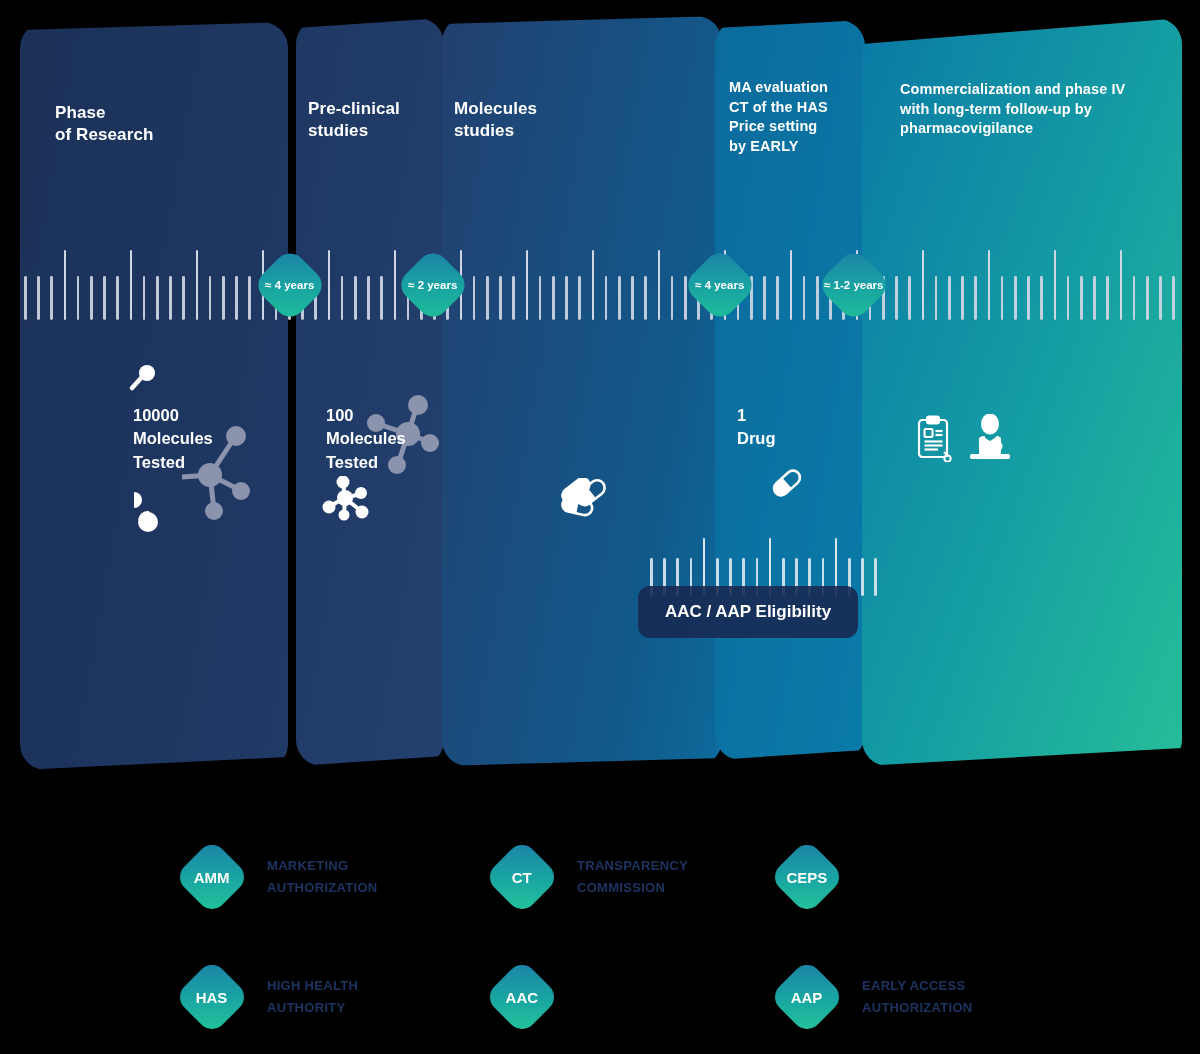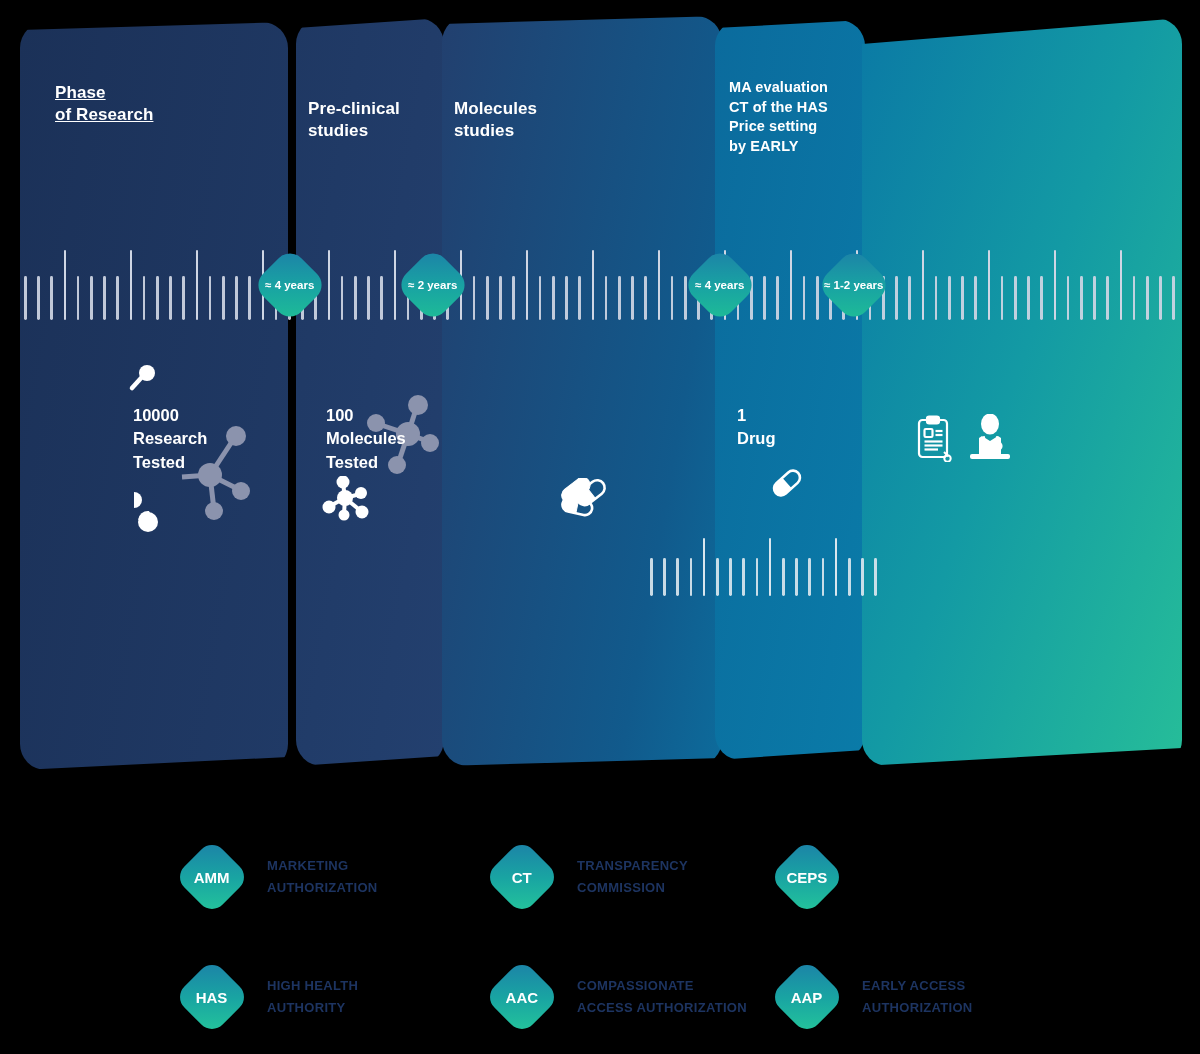--- a/index.html
+++ b/index.html
@@ -116,21 +116,21 @@
 </style>
 </head>
 <body>
 
 <div id="stage">
 
   <div class="panel" style="left:20px; top:22px; width:268px; height:748px;
               background:linear-gradient(100deg,#1b3158 0%,#203a66 100%);
               clip-path: polygon(0 8px, 100% 0, 100% 735px, 0 100%);">
   </div>
-  <div class="panel-title" style="left:55px; top:82px; width:210px;text-decoration:underline;">Phase
+  <div class="panel-title" style="left:55px; top:102px; width:210px;">Phase
 of Research</div>
 
   <div class="panel" style="left:296px; top:18px; width:148px; height:748px;
               background:linear-gradient(100deg,#1f3863 0%,#23406f 100%);
               clip-path: polygon(0 10px, 100% 0, 100% 738px, 0 100%);">
   </div>
   <div class="panel-title" style="left:308px; top:98px; width:135px;">Pre-clinical
 studies</div>
 
   <div class="panel" style="left:442px; top:16px; width:280px; height:750px;
@@ -146,20 +146,23 @@
   </div>
   <div class="panel-title small" style="left:729px; top:78px; width:135px;">MA evaluation
 CT of the HAS
 Price setting
 by EARLY</div>
 
   <div class="panel" style="left:862px; top:18px; width:320px; height:748px;
               background:linear-gradient(110deg,#0b7aa5 0%,#139aa4 48%,#26bd99 100%);
               clip-path: polygon(0 26px, 100% 0, 100% 730px, 0 100%);">
   </div>
+  <div class="panel-title small" style="left:900px; top:80px; width:260px;">Commercialization and phase IV
+with long-term follow-up by
+pharmacovigilance</div>
 
   <div class="ruler" style="left:24px; top:248px; width:1156px; height:72px;">
 
   <div class="tick" style="left: 0px; height: 44px;"></div>
       <div class="tick" style="left: 13.2px; height: 44px;"></div>
       <div class="tick" style="left: 26.4px; height: 44px;"></div>
       <div class="tick tall" style="left: 39.6px; height: 70px;"></div>
       <div class="tick" style="left: 52.8px; height: 44px;"></div>
       <div class="tick" style="left: 66px; height: 44px;"></div>
       <div class="tick" style="left: 79.2px; height: 44px;"></div>
@@ -253,21 +256,21 @@
     <span>≈ 2 years</span>
   </div>
   <div class="diamond badge-years" style="left:693px; top:258px;">
     <span>≈ 4 years</span>
   </div>
   <div class="diamond badge-years" style="left:827px; top:258px;">
     <span>≈ 1-2 years</span>
   </div>
 
   <div class="stat" style="left:133px; top:404px; width:130px;">10000
-Research
+Molecules
 Tested</div>
   <div class="stat" style="left:326px; top:404px; width:130px;">100
 Molecules
 Tested</div>
   <div class="stat" style="left:737px; top:404px; width:110px;">1
 Drug</div>
 
   <div class="icon" style="left:180px; top:415px; z-index:2;">
     <svg width="80" height="110" viewBox="0 0 80 110">
       <g stroke="#8b93ad" stroke-width="5" fill="none">
@@ -414,20 +417,23 @@
       <div class="tick" style="left: 132px; height: 38px;"></div>
       <div class="tick" style="left: 145.2px; height: 38px;"></div>
       <div class="tick" style="left: 158.4px; height: 38px;"></div>
       <div class="tick" style="left: 171.6px; height: 38px;"></div>
       <div class="tick tall" style="left: 184.8px; height: 58px;"></div>
       <div class="tick" style="left: 198px; height: 38px;"></div>
       <div class="tick" style="left: 211.2px; height: 38px;"></div>
       <div class="tick" style="left: 224.4px; height: 38px;"></div>
     </div>
 
+  <div class="elig" style="left:638px; top:586px; width:220px; height:52px;">
+    <span>AAC / AAP Eligibility</span>
+  </div>
 
   <div class="legend-item" style="left:185px; top:850px;">
     <div class="legend-diamond">
       <span>AMM</span>
     </div>
     <div class="legend-text">MARKETING
 AUTHORIZATION</div>
   </div>
 
   <div class="legend-item" style="left:495px; top:850px;">
@@ -449,22 +455,20 @@
       <span>HAS</span>
     </div>
     <div class="legend-text">HIGH HEALTH
 AUTHORITY</div>
   </div>
 
   <div class="legend-item" style="left:495px; top:970px;">
     <div class="legend-diamond">
       <span>AAC</span>
     </div>
-    <div class="legend-text">COMPASSIONATE
-ACCESS AUTHORIZATION</div>
   </div>
 
   <div class="legend-item" style="left:780px; top:970px;">
     <div class="legend-diamond">
       <span>AAP</span>
     </div>
     <div class="legend-text">EARLY ACCESS
 AUTHORIZATION</div>
   </div>
 

